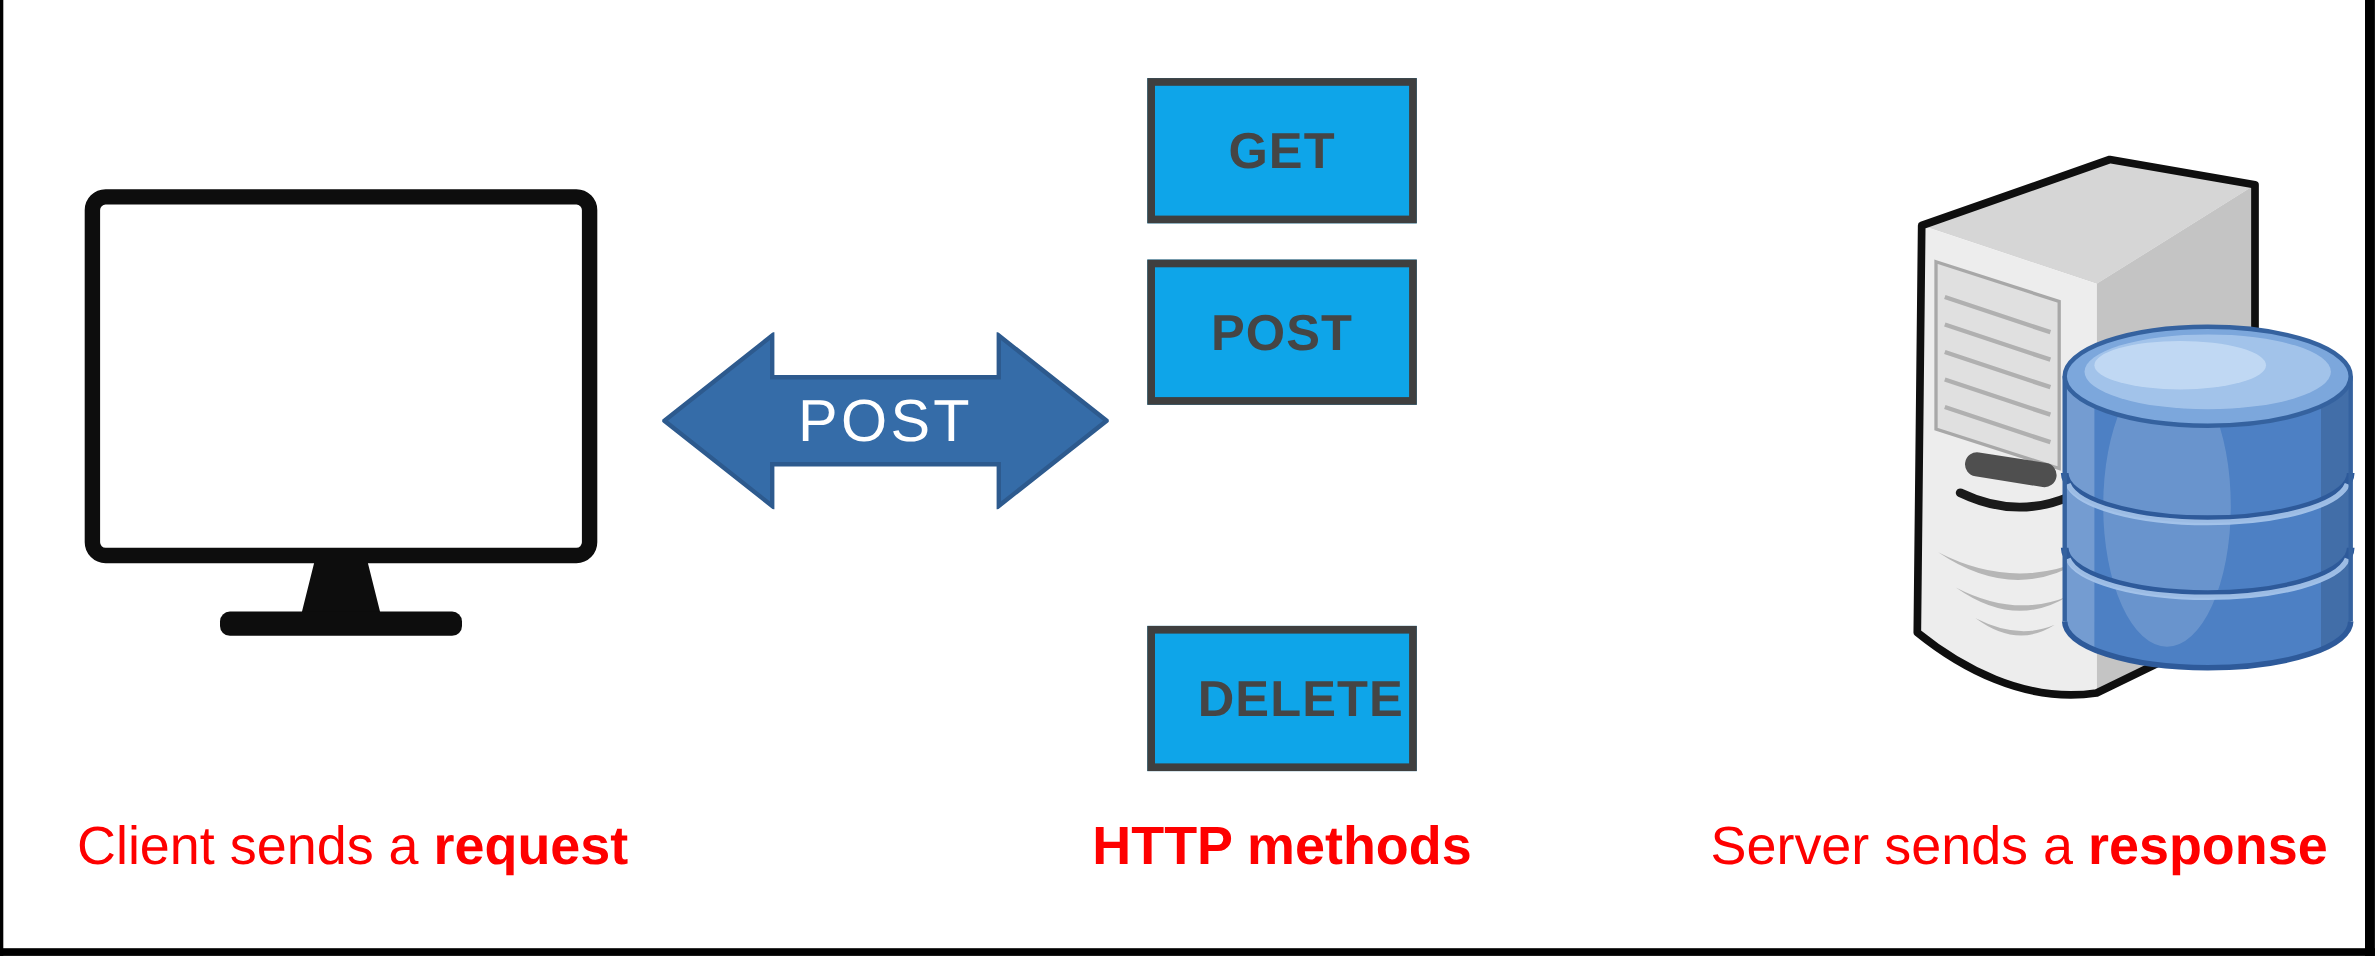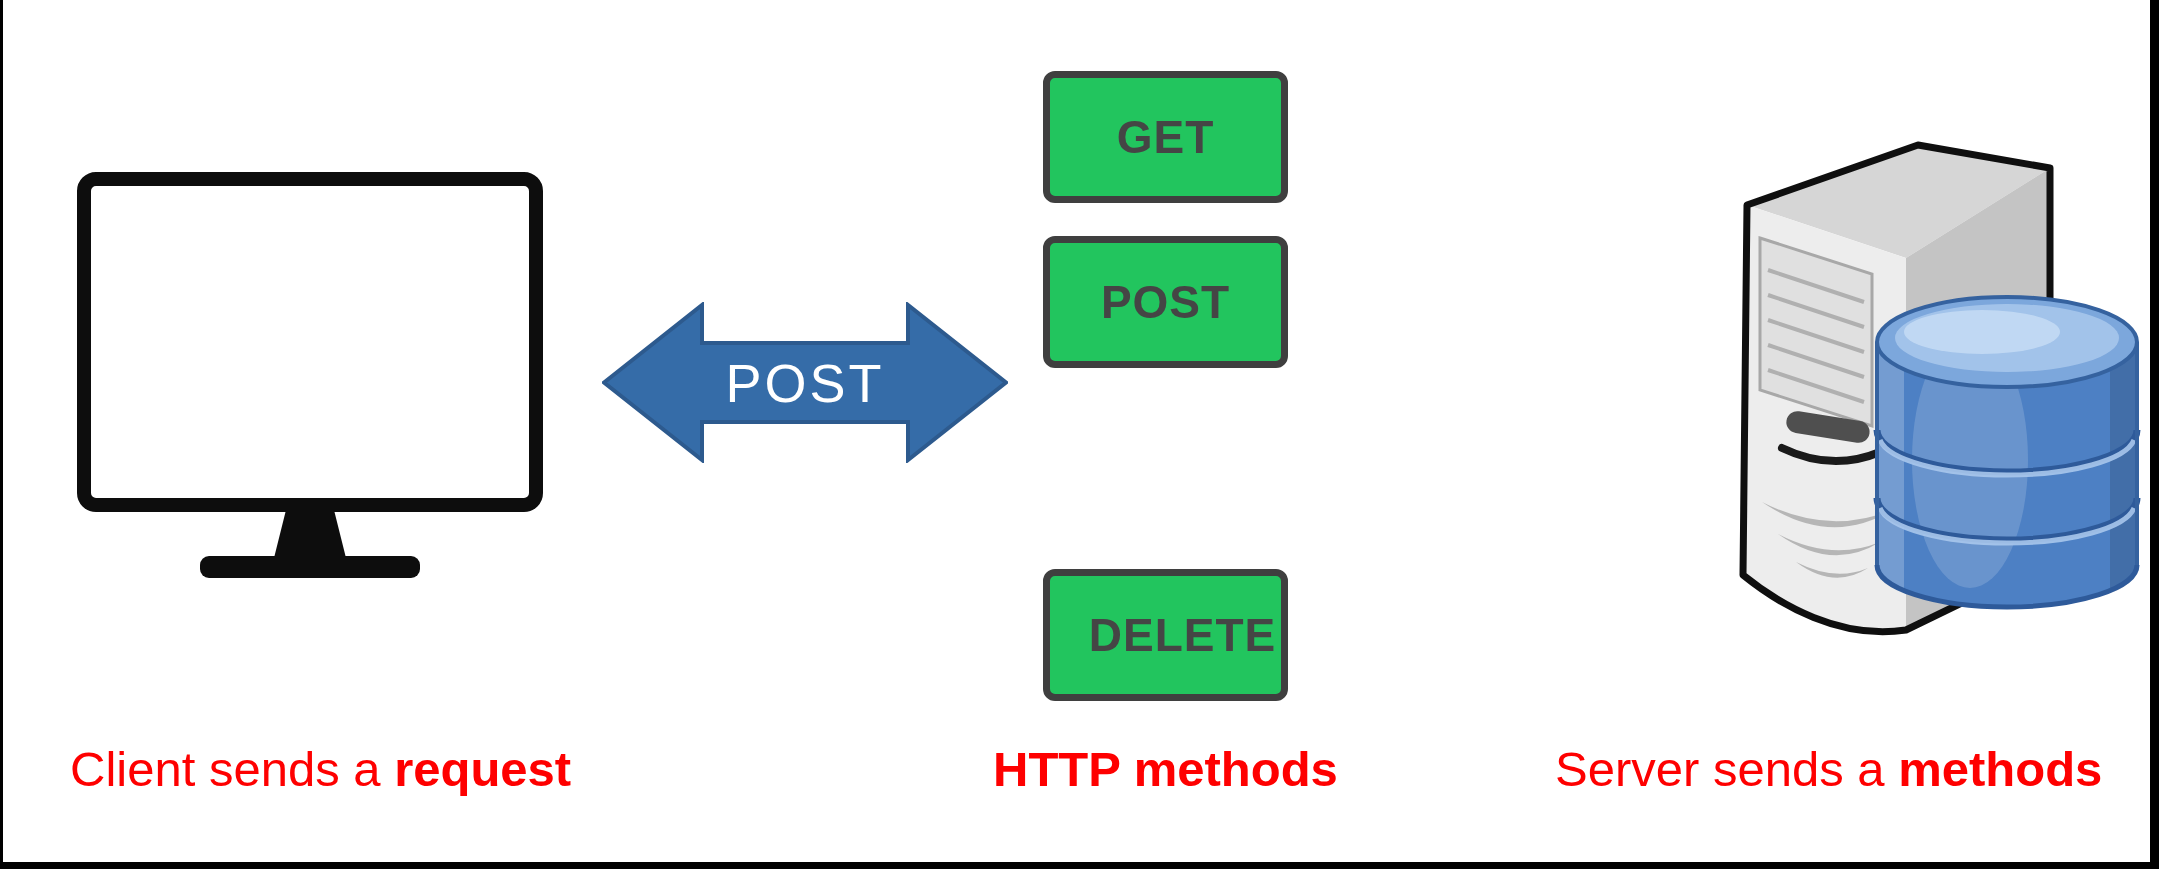--- a/index.html
+++ b/index.html
@@ -15,22 +15,22 @@
   .edge-left{left:0;top:0;width:3px;height:869px;}
   .edge-right{right:0;top:0;width:9px;height:869px;}
   .edge-bottom{left:0;bottom:0;width:2159px;height:7px;}
 
   
   .monitor-wrap{position:absolute;left:70px;top:170px;width:500px;height:420px;}
 
   
   .method-box{
     position:absolute;left:1043px;width:245px;height:132px;
-    background:#22c55e;
-    border:7px solid #3f3f3f;border-radius:12px;
+    background:#0ea5e9;
+    border:7px solid #3f3f3f;border-radius:0;
     box-sizing:border-box;
     display:flex;align-items:center;justify-content:center;
     font-weight:bold;font-size:46px;color:#454545;letter-spacing:1px;
   }
   .mb-get{top:71px;}
   .mb-post{top:236px;}
   .mb-put{top:403px;}
   .mb-delete{top:569px;padding-left:34px;}
 
   
@@ -129,16 +129,16 @@
     </svg>
   </div>
 
   <div class="caption caption-client">
     <span>Client sends a </span><b>request</b>
   </div>
   <div class="caption caption-methods">
     <span>HTTP methods</span>
   </div>
   <div class="caption caption-server">
-    <span>Server sends a </span><b>methods</b>
+    <span>Server sends a </span><b>response</b>
   </div>
 
 </div>
 
 </body></html>

